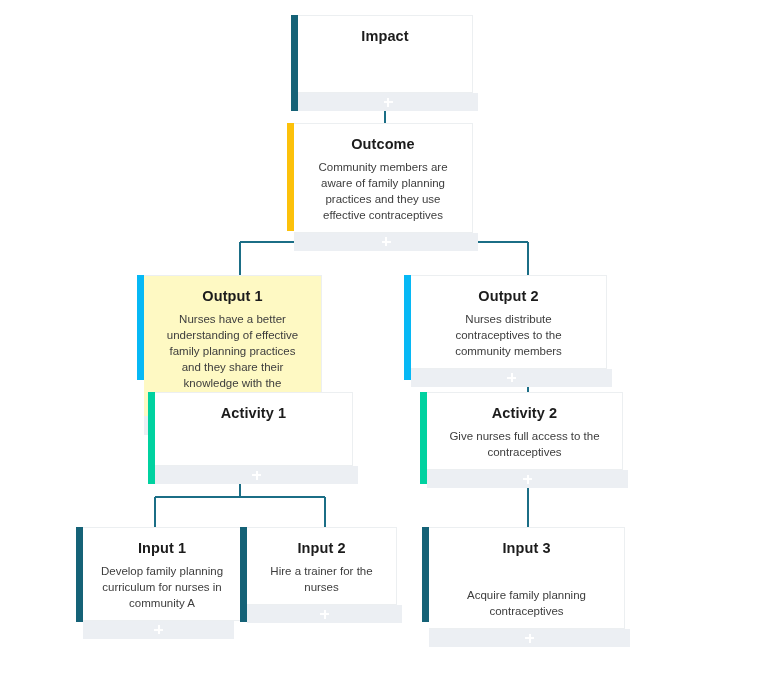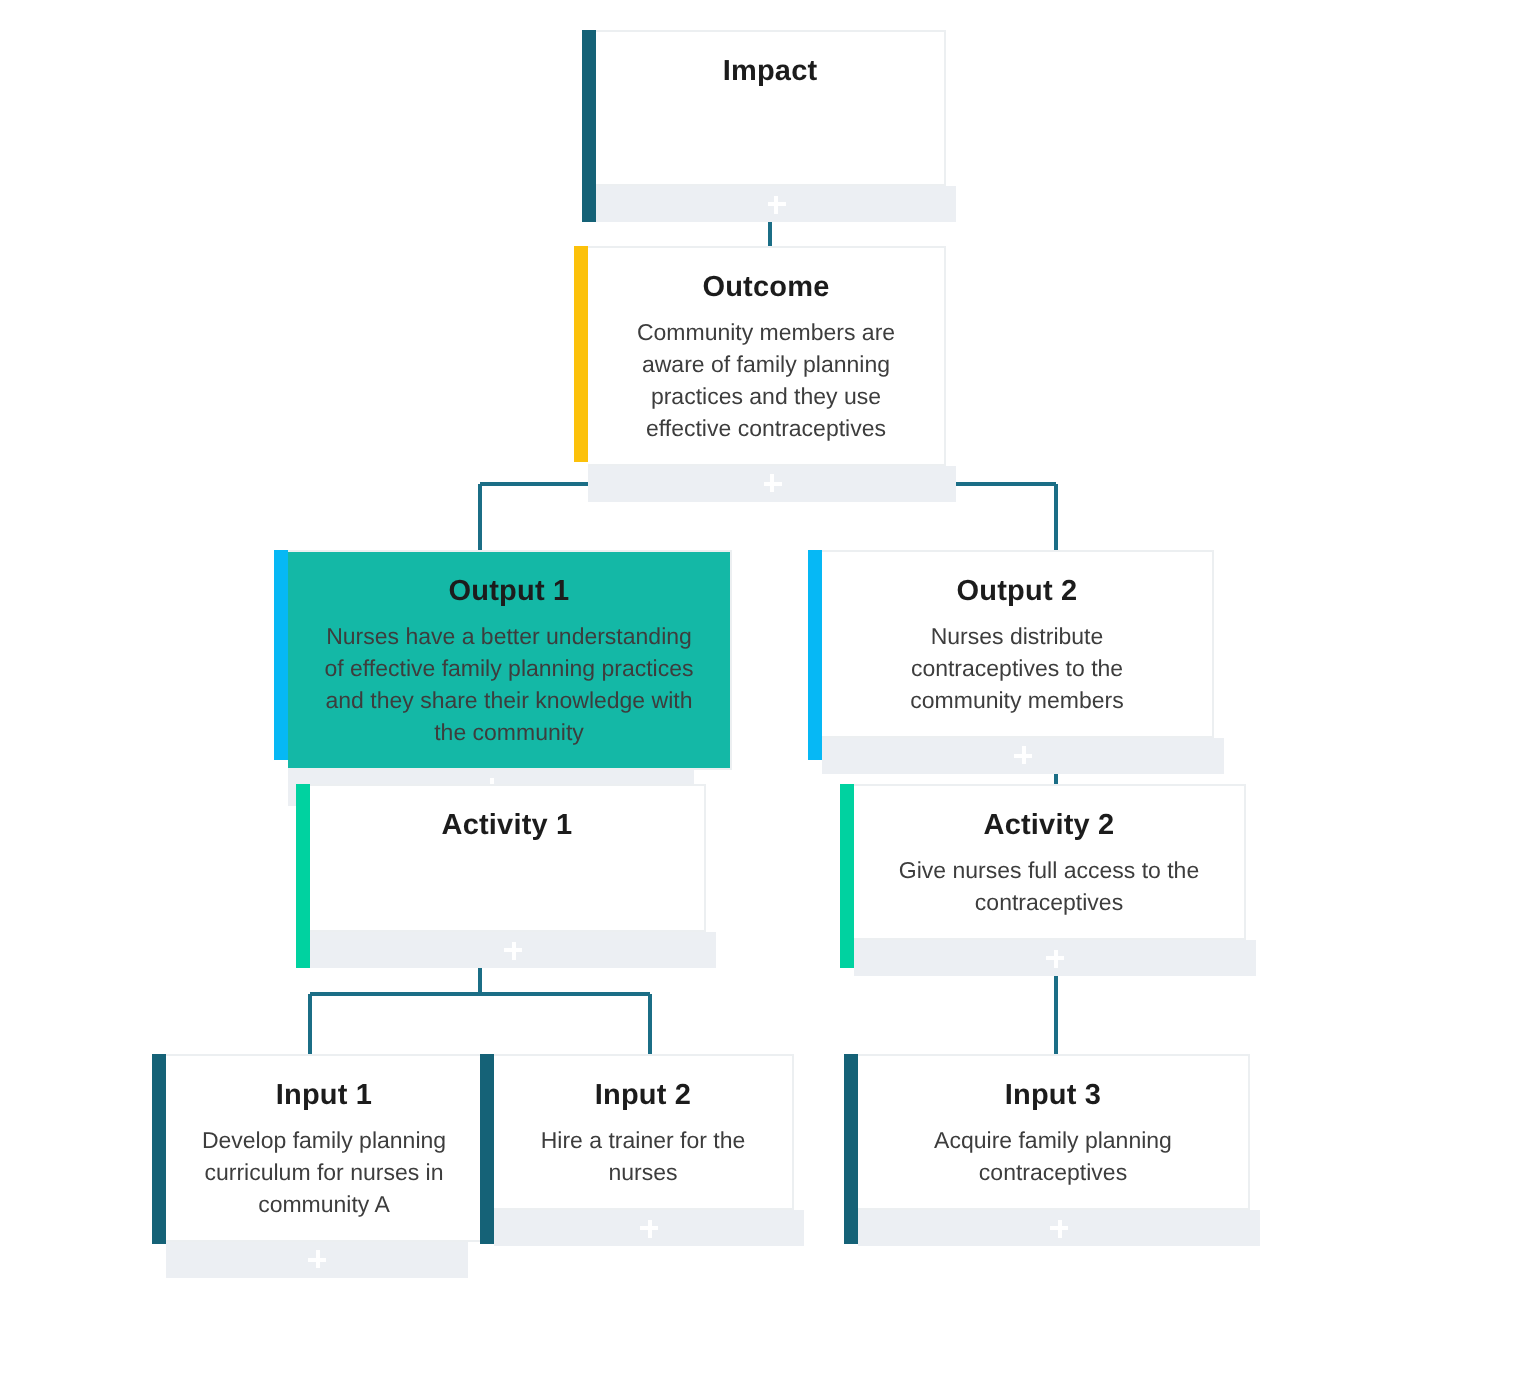--- a/index.html
+++ b/index.html
@@ -141,21 +141,21 @@
         <div class="node-body" style="margin-left: 7px; width: 179px; background: rgb(255, 255, 255); border-color: rgb(236, 239, 241);">
           <div class="node-title">Outcome</div>
           <div class="node-desc">Community members are aware of family planning practices and they use effective contraceptives</div>
         </div>
         <div class="node-footer" style="background: rgb(236, 239, 243); margin-left: 7px; width: 184px;">
           <span class="plus-icon"></span>
         </div>
       </div>
       <div class="node" style="left: 137px; top: 275px; width: 210px; height: 105px;">
         <div class="node-accent" style="background: rgb(6, 184, 245);"></div>
-        <div class="node-body" style="margin-left: 7px; width: 222px; background: #14b8a6; border-color: rgb(236, 239, 241);">
+        <div class="node-body" style="margin-left: 7px; width: 178px; background: #fef9c3; border-color: rgb(236, 239, 241);">
           <div class="node-title">Output 1</div>
           <div class="node-desc">Nurses have a better understanding of effective family planning practices and they share their knowledge with the community</div>
         </div>
         <div class="node-footer" style="background: rgb(236, 239, 243); margin-left: 7px; width: 203px;">
           <span class="plus-icon"></span>
         </div>
       </div>
       <div class="node" style="left: 404px; top: 275px; width: 208px; height: 105px;">
         <div class="node-accent" style="background: rgb(6, 184, 245);"></div>
         <div class="node-body" style="margin-left: 7px; width: 196px; background: rgb(255, 255, 255); border-color: rgb(236, 239, 241);">
@@ -200,21 +200,21 @@
         <div class="node-body" style="margin-left: 7px; width: 150px; background: rgb(255, 255, 255); border-color: rgb(236, 239, 241);">
           <div class="node-title">Input 2</div>
           <div class="node-desc">Hire a trainer for the nurses</div>
         </div>
         <div class="node-footer" style="background: rgb(236, 239, 243); margin-left: 7px; width: 155px;">
           <span class="plus-icon"></span>
         </div>
       </div>
       <div class="node" style="left: 422px; top: 527px; width: 208px; height: 95px;">
         <div class="node-accent" style="background: rgb(21, 98, 119);"></div>
-        <div class="node-body" style="margin-left: 7px; width: 196px; background: rgb(255, 255, 255); border-color: rgb(236, 239, 241);">
+        <div class="node-body" style="margin-left: 7px; width: 196px; background: rgb(255, 255, 255); border-color: rgb(236, 239, 241); gap: 24px;">
           <div class="node-title">Input 3</div>
           <div class="node-desc">Acquire family planning contraceptives</div>
         </div>
         <div class="node-footer" style="background: rgb(236, 239, 243); margin-left: 7px; width: 201px;">
           <span class="plus-icon"></span>
         </div>
       </div>
     </div>
 
 </div>

